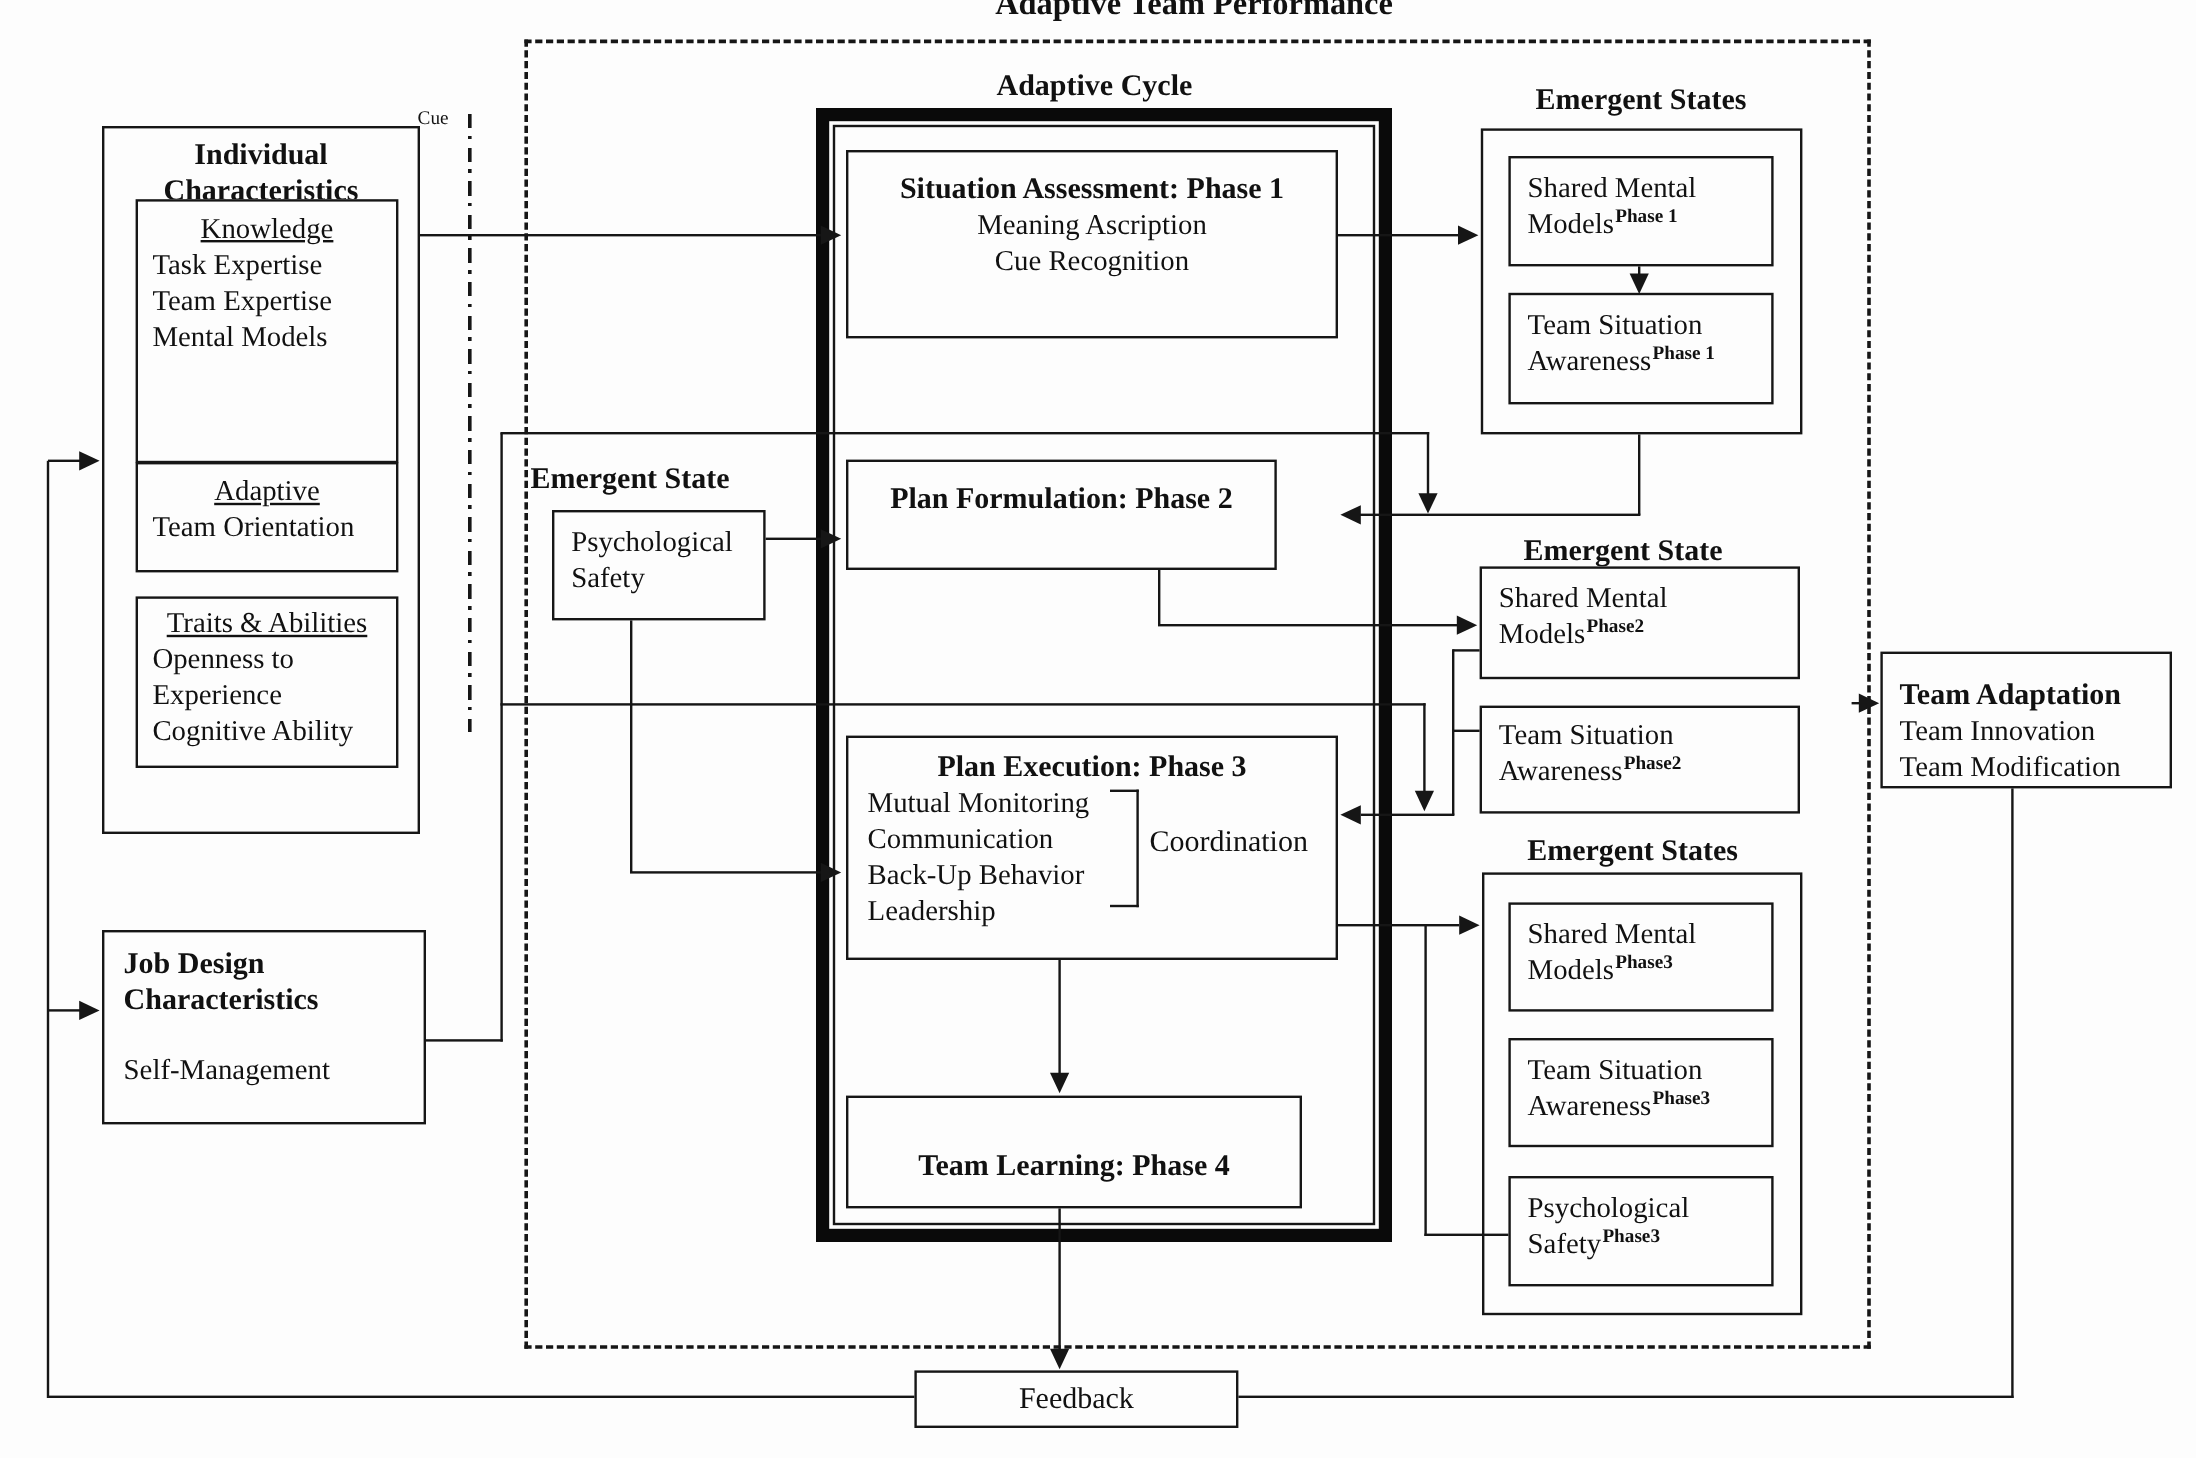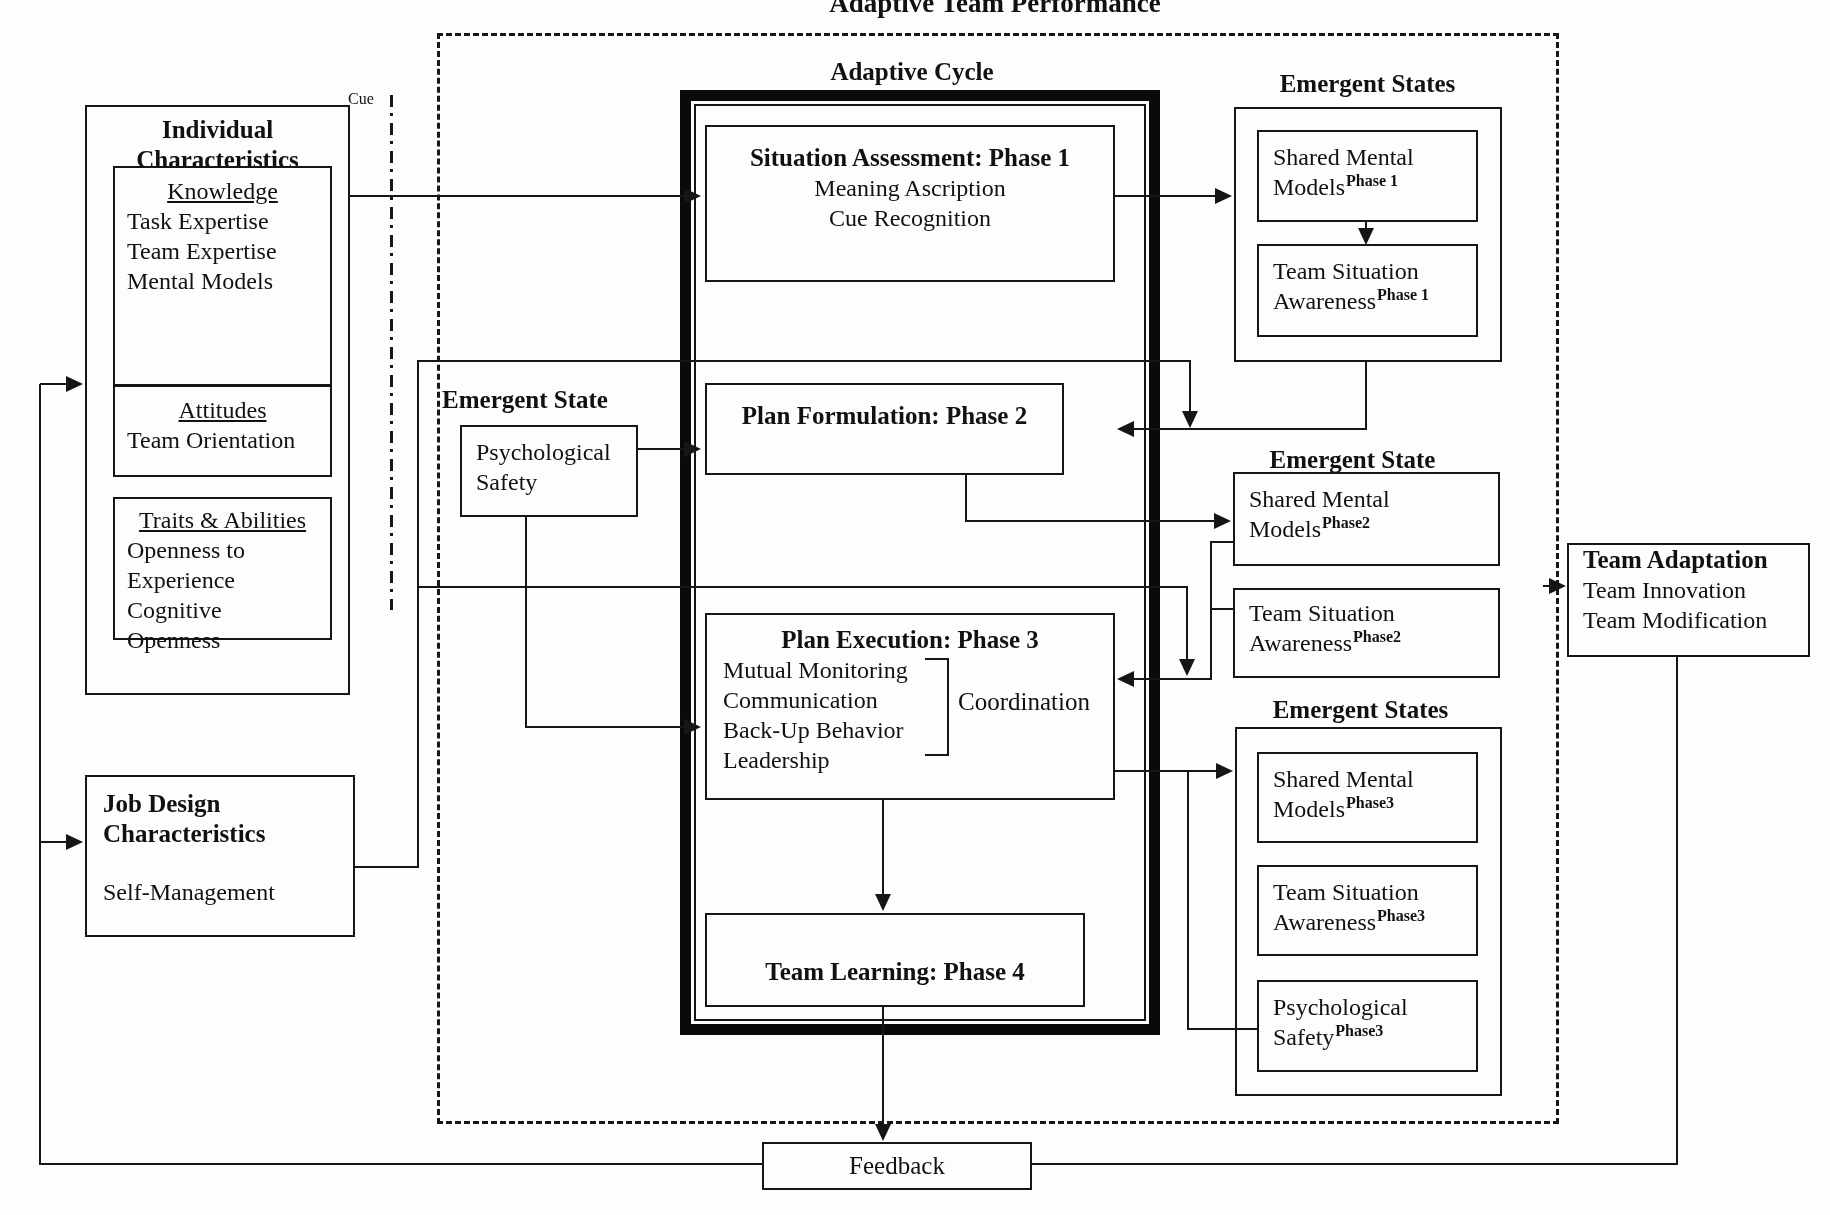--- a/index.html
+++ b/index.html
@@ -45,27 +45,27 @@
   <div class="box" style="left:85px; top:105px; width:265px; height:590px;">
     <div class="ctr bold" style="padding-top:8px; font-size:25px;">Individual Characteristics</div>
   </div>
   <div class="box" style="left:113px; top:166px; width:219px; height:220px; padding:8px 12px;">
     <div class="ctr u">Knowledge</div>
     <div>Task Expertise</div>
     <div>Team Expertise</div>
     <div>Mental Models</div>
   </div>
   <div class="box" style="left:113px; top:385px; width:219px; height:92px; padding:8px 12px;">
-    <div class="ctr u">Attitudes</div>
+    <div class="ctr u">Adaptive</div>
     <div>Team Orientation</div>
   </div>
   <div class="box" style="left:113px; top:497px; width:219px; height:143px; padding:6px 12px;">
     <div class="ctr u">Traits &amp; Abilities</div>
     <div>Openness to Experience</div>
-    <div>Cognitive Openness</div>
+    <div>Cognitive Ability</div>
   </div>
 
   <div class="box" style="left:85px; top:775px; width:270px; height:162px; padding:12px 16px;">
     <div class="bold" style="font-size:25px;">Job Design Characteristics</div>
     <div style="margin-top:28px;">Self-Management</div>
   </div>
 
   <div class="lbl" style="left:762px; top:58px; width:300px;">Adaptive Cycle</div>
   <div class="thick" style="left:680px; top:90px; width:480px; height:945px;">
     <div class="thick-inner"></div>
@@ -132,21 +132,21 @@
   </div>
   <div class="box" style="left:1257px; top:865px; width:221px; height:91px; padding:10px 14px;">
     <span class="block">Team Situation</span>
     <span>Awareness</span><span class="sup">Phase3</span>
   </div>
   <div class="box" style="left:1257px; top:980px; width:221px; height:92px; padding:10px 14px;">
     <span class="block">Psychological</span>
     <span>Safety</span><span class="sup">Phase3</span>
   </div>
 
-  <div class="box" style="left:1567px; top:543px; width:243px; height:114px; padding:0 14px;">
+  <div class="box" style="left:1567px; top:543px; width:243px; height:114px; padding:20px 14px;">
     <div class="bold" style="font-size:25px;">Team Adaptation</div>
     <div>Team Innovation</div>
     <div>Team Modification</div>
   </div>
 
   <div class="box ctr" style="left:762px; top:1142px; width:270px; height:48px; line-height:44px; font-size:25px;">Feedback</div>
 
   <div class="h" style="left:350px; top:195px; width:334px;"></div>
   <div class="ar ar-r" style="left:684px; top:188px;"></div>
 

